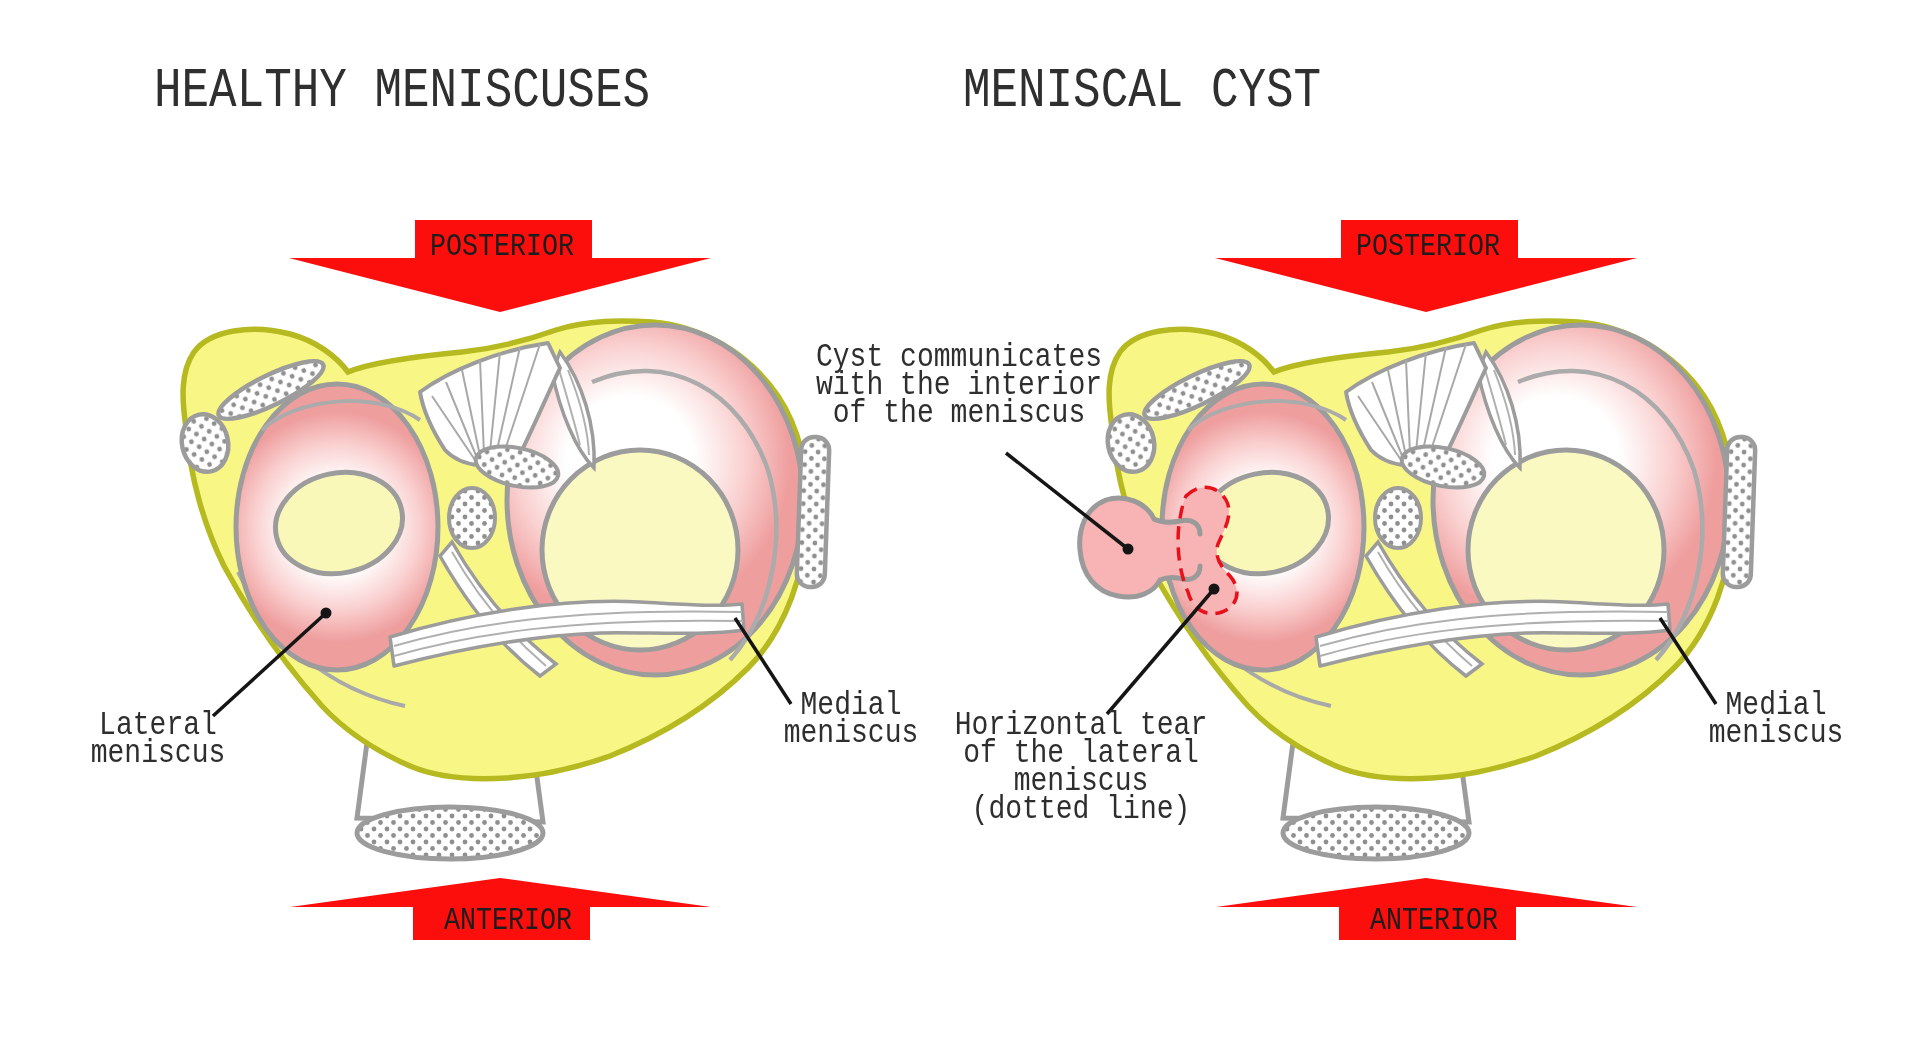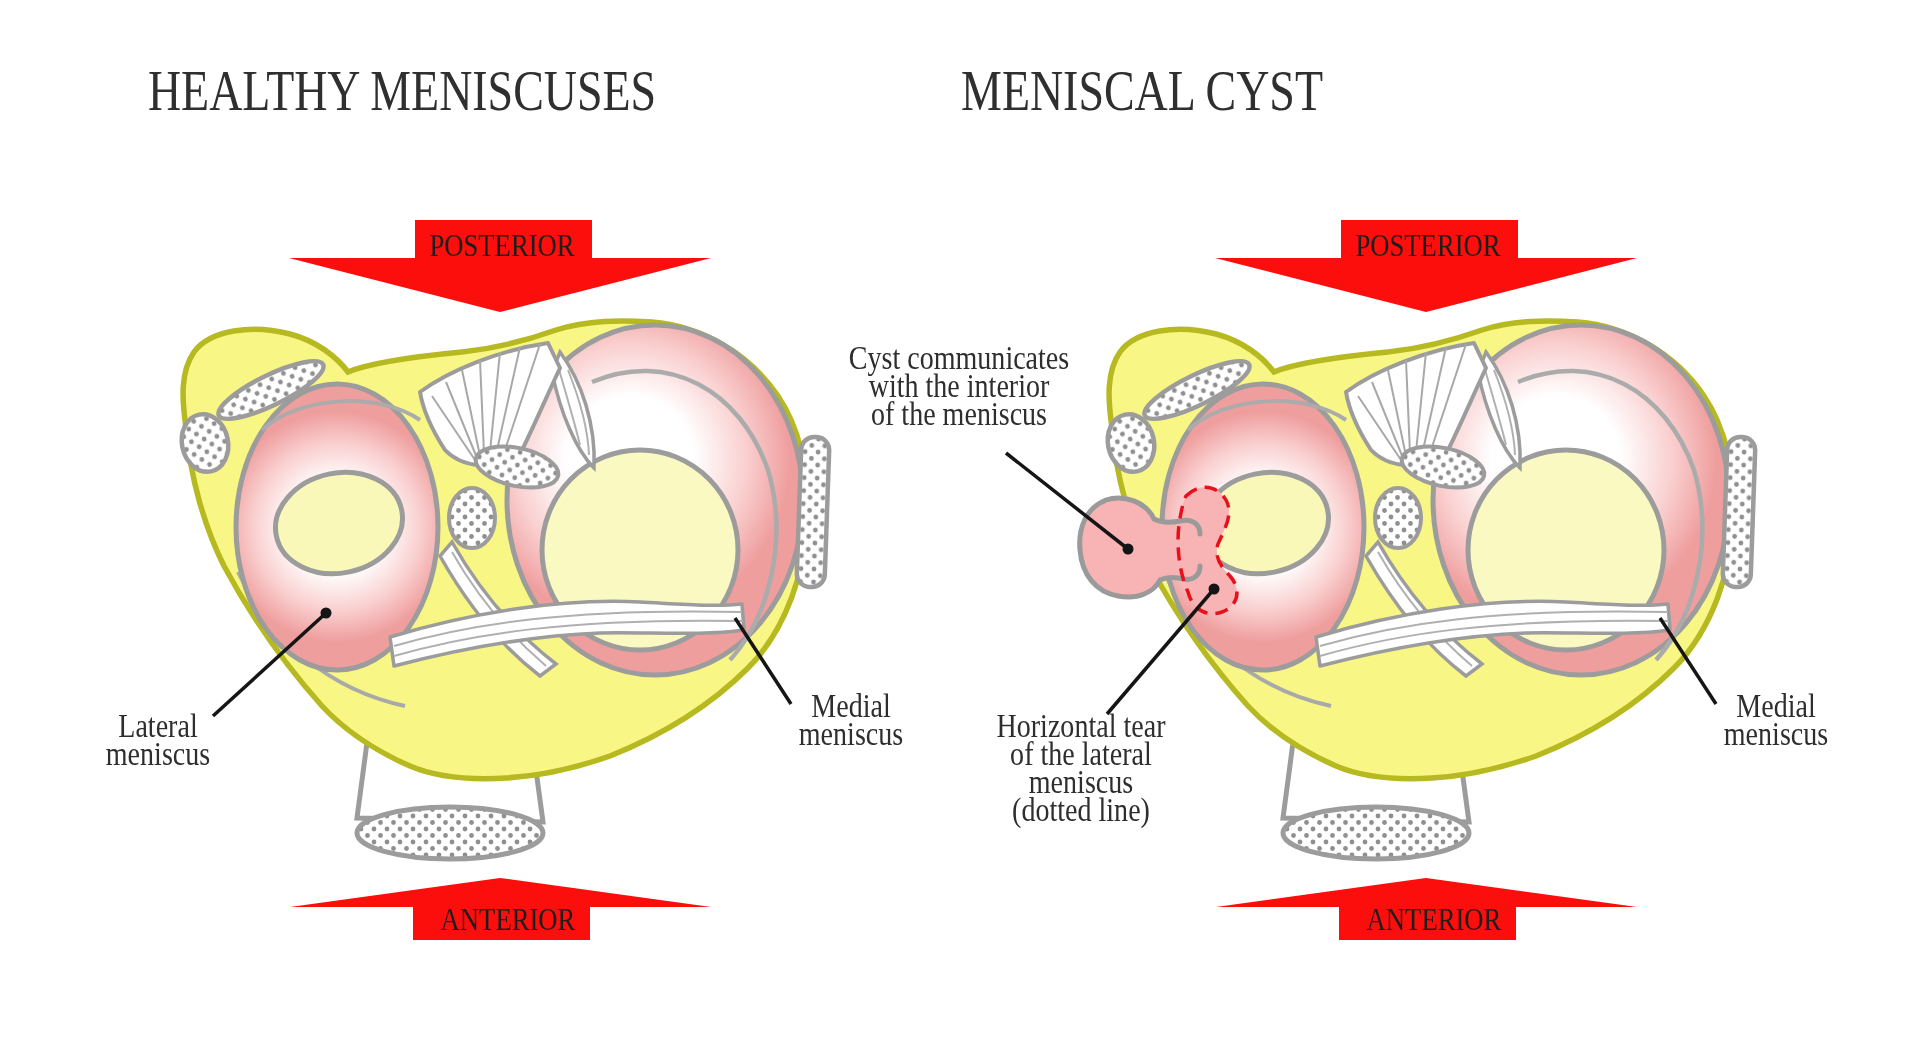--- a/index.html
+++ b/index.html
@@ -1,17 +1,17 @@
 <!DOCTYPE html>
 <html><head>
 <meta charset="utf-8">
 <style>
   html,body{margin:0;padding:0;background:#ffffff;}
   #canvas{position:relative;width:1920px;height:940px;background:#ffffff;overflow:hidden;
-          font-family:Liberation Serif, serif;}
+          font-family:Liberation Mono, monospace;}
   svg{position:absolute;left:0;top:0;}
   .title{position:absolute;font-size:56px;font-weight:300;color:#2f2f2f;white-space:nowrap;
          transform:translateX(-50%) scaleX(0.82);transform-origin:top center;line-height:58px;}
   .arrow-label{position:absolute;font-size:31px;font-weight:400;color:#1d1d1d;white-space:nowrap;
          transform:translate(-50%,-50%) scaleX(0.86);transform-origin:center;}
   .note{position:absolute;font-size:33px;font-weight:400;color:#2e2e2e;text-align:center;
          transform:translateX(-50%) scaleX(0.85);transform-origin:top center;line-height:28px;white-space:nowrap;}
 </style>
 </head>
 <body>

